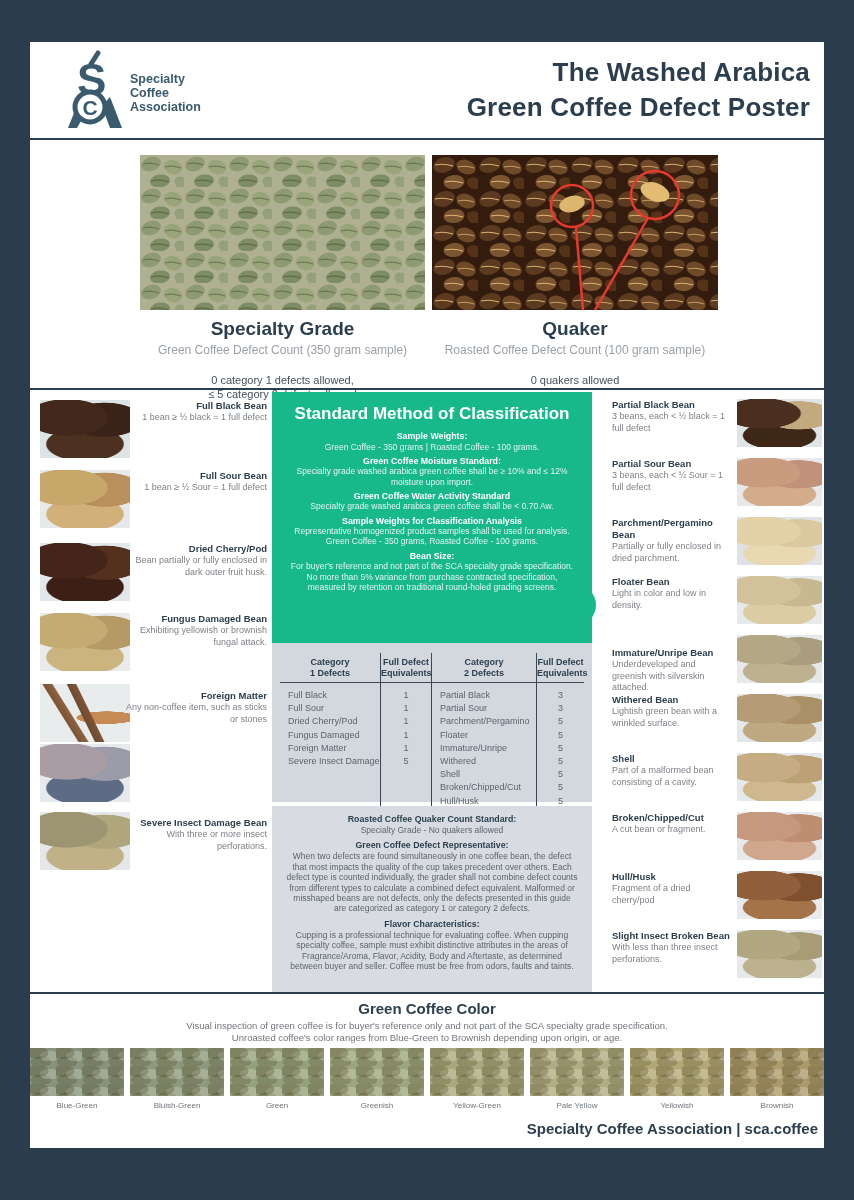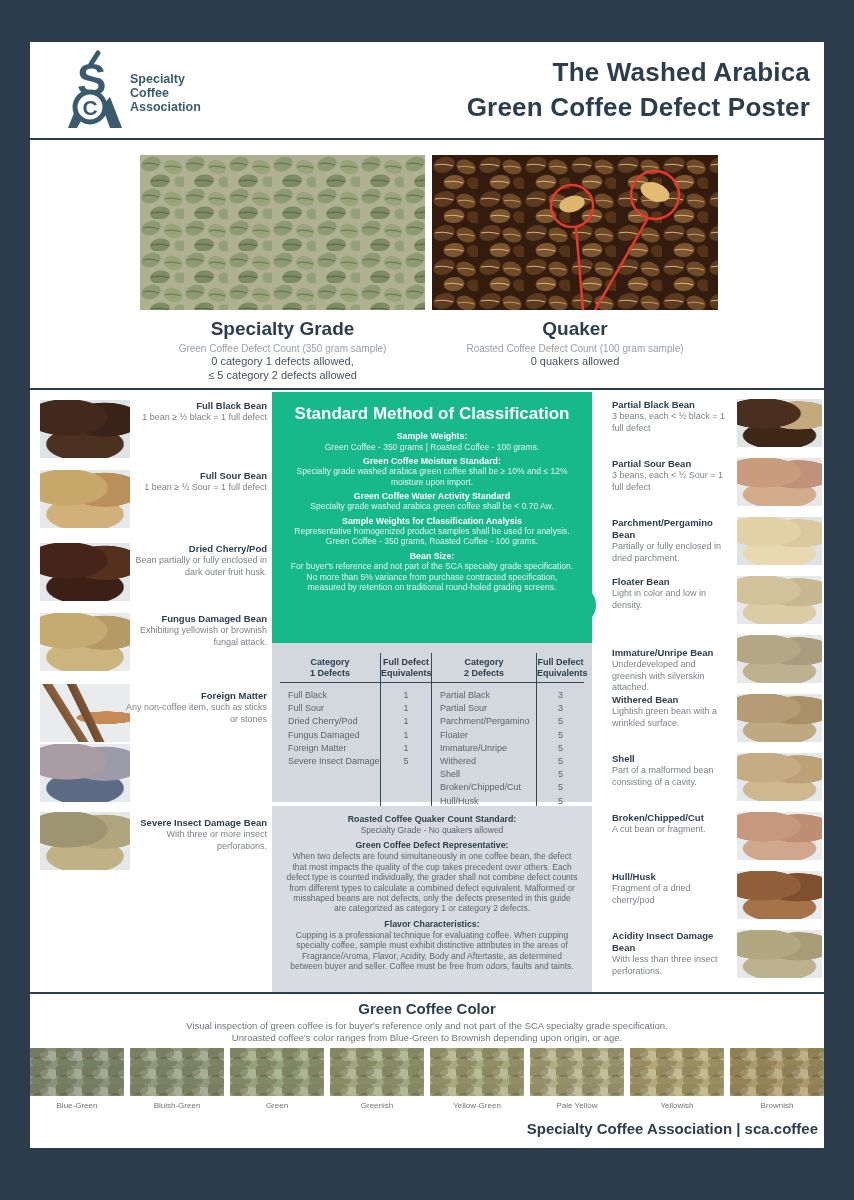--- a/index.html
+++ b/index.html
@@ -10,21 +10,21 @@
   
   .hdr{position:absolute;left:0;top:0;width:794px;height:98px;border-bottom:2px solid #2C3E4E;background:#fff;}
   .logo-mark{position:absolute;left:30px;top:8px;}
   .logo-text{position:absolute;left:100px;top:30px;font-size:12.5px;font-weight:bold;color:#3A5A6E;line-height:14px;}
   .title{position:absolute;right:14px;top:13px;text-align:right;font-size:26px;line-height:35px;font-weight:bold;color:#2C3E4E;letter-spacing:.2px;}
 
   
   .photo{position:absolute;overflow:hidden;}
   .cap{position:absolute;text-align:center;}
   .cap .ct{font-size:19px;font-weight:bold;color:#2C3E4E;margin-bottom:3px;}
-  .cap .cs{font-size:10px;color:#9AA0A6;margin-bottom:0;}
+  .cap .cs{font-size:12px;color:#9AA0A6;margin-bottom:16px;}
   .cap .cl{font-size:11px;color:#46505A;line-height:14px;}
 
   .line{position:absolute;left:0;width:794px;height:2px;background:#2C3E4E;}
 
   
   .tile{position:absolute;overflow:hidden;}
   .tile::before{content:"";position:absolute;inset:0;
     background-image:
       radial-gradient(46% 32% at 30% 30%, var(--b1) 96%, transparent 100%),
       radial-gradient(42% 30% at 72% 34%, var(--b2) 96%, transparent 100%),
@@ -360,21 +360,21 @@
     </div>
     <div class="dlab left-al" style="left:582px;top:770px;width:118px;">
       <div class="dn">Broken/Chipped/Cut</div>
       <div class="dd">A cut bean or fragment.</div>
     </div>
     <div class="dlab left-al" style="left:582px;top:829px;width:118px;">
       <div class="dn">Hull/Husk</div>
       <div class="dd">Fragment of a dried cherry/pod</div>
     </div>
     <div class="dlab left-al" style="left:582px;top:888px;width:118px;">
-      <div class="dn">Acidity Insect Damage Bean</div>
+      <div class="dn">Slight Insect Broken Bean</div>
       <div class="dd">With less than three insect perforations.</div>
     </div>
 
     <div class="tile r-pblack" style="left:707px;top:357px;width:85px;height:48px;"></div>
     <div class="tile r-psour" style="left:707px;top:416px;width:85px;height:48px;"></div>
     <div class="tile r-parch" style="left:707px;top:475px;width:85px;height:48px;"></div>
     <div class="tile r-floater" style="left:707px;top:534px;width:85px;height:48px;"></div>
     <div class="tile r-immature" style="left:707px;top:593px;width:85px;height:48px;"></div>
     <div class="tile r-withered" style="left:707px;top:652px;width:85px;height:48px;"></div>
     <div class="tile r-shell" style="left:707px;top:711px;width:85px;height:48px;"></div>

